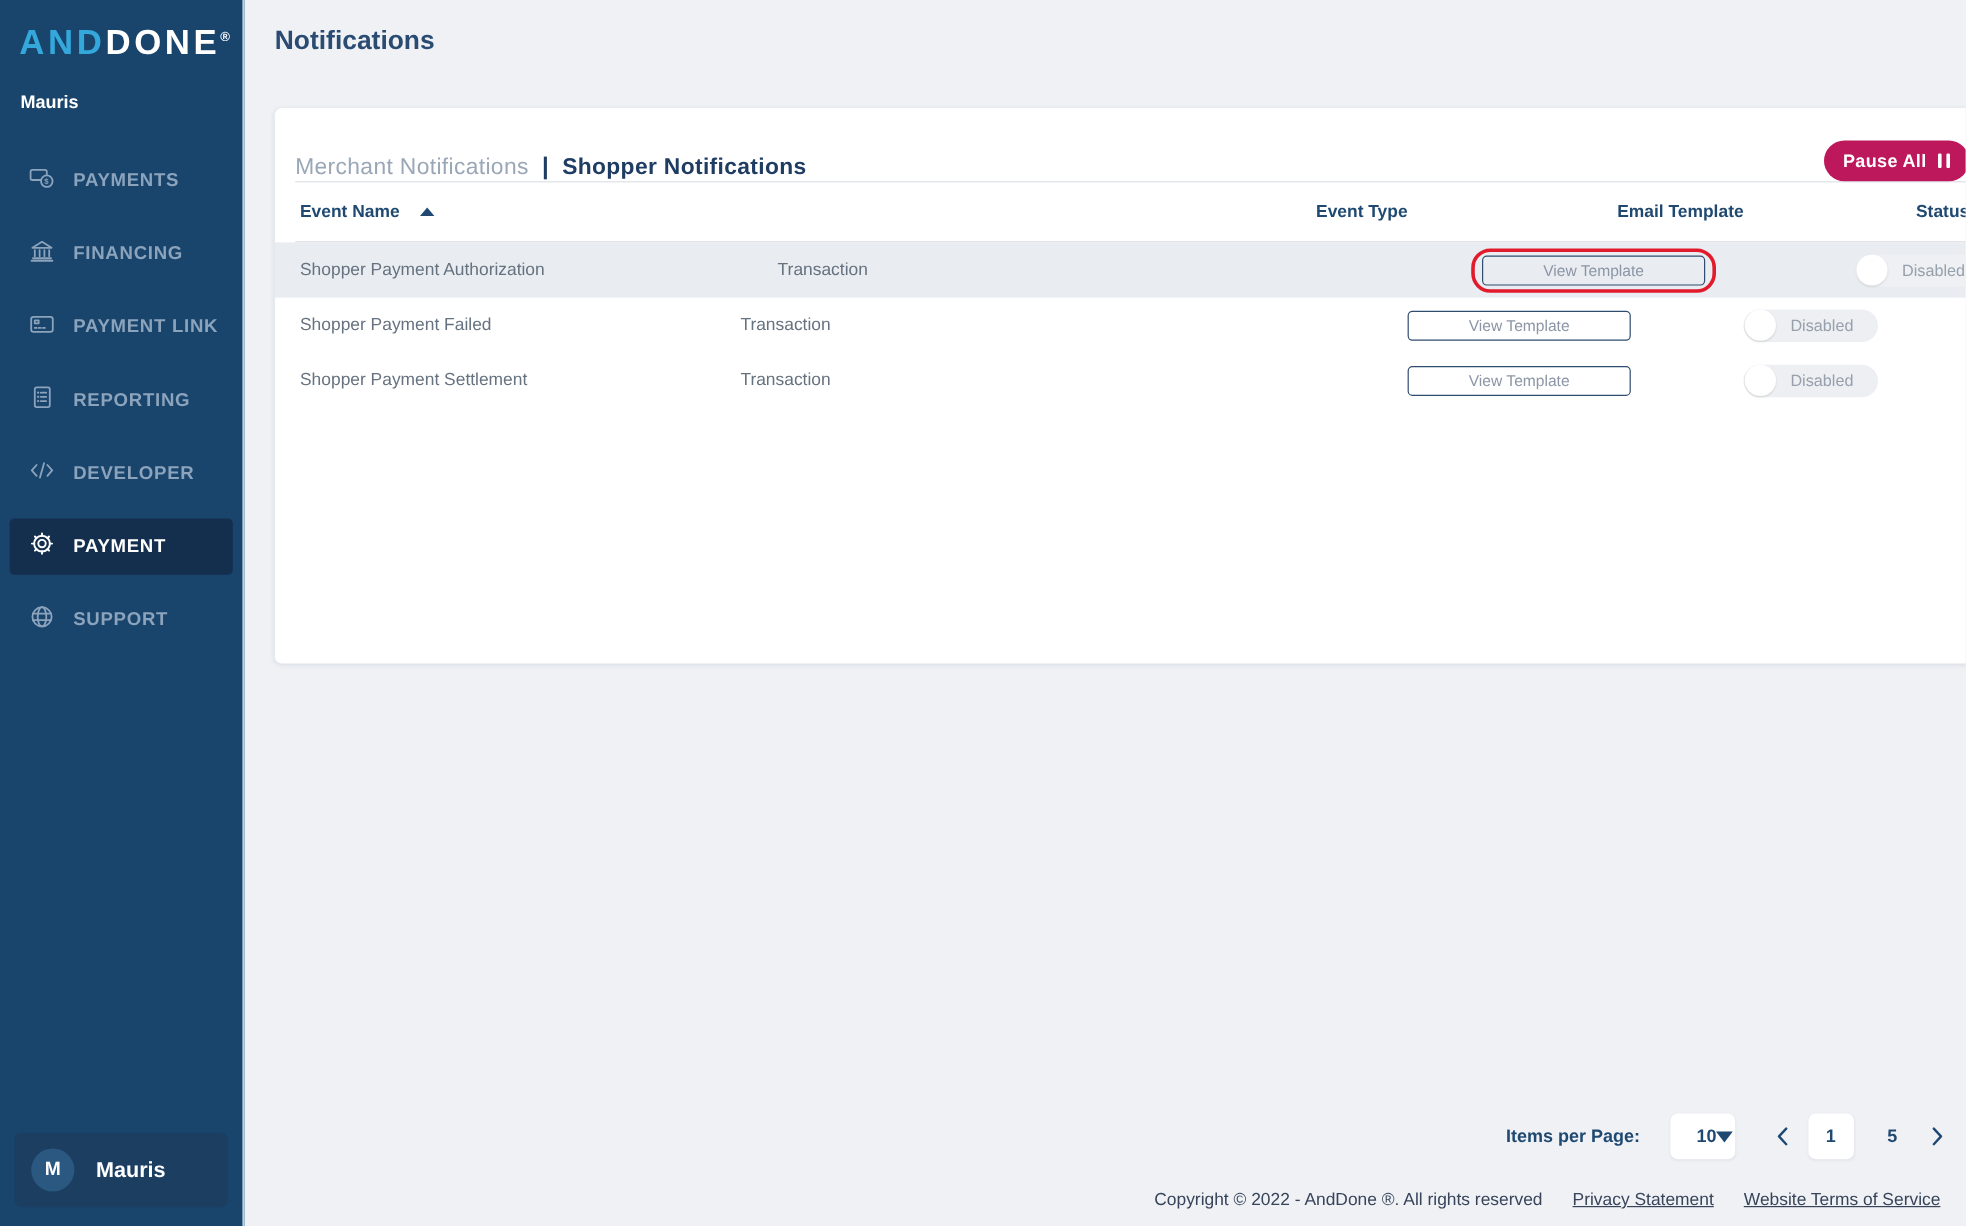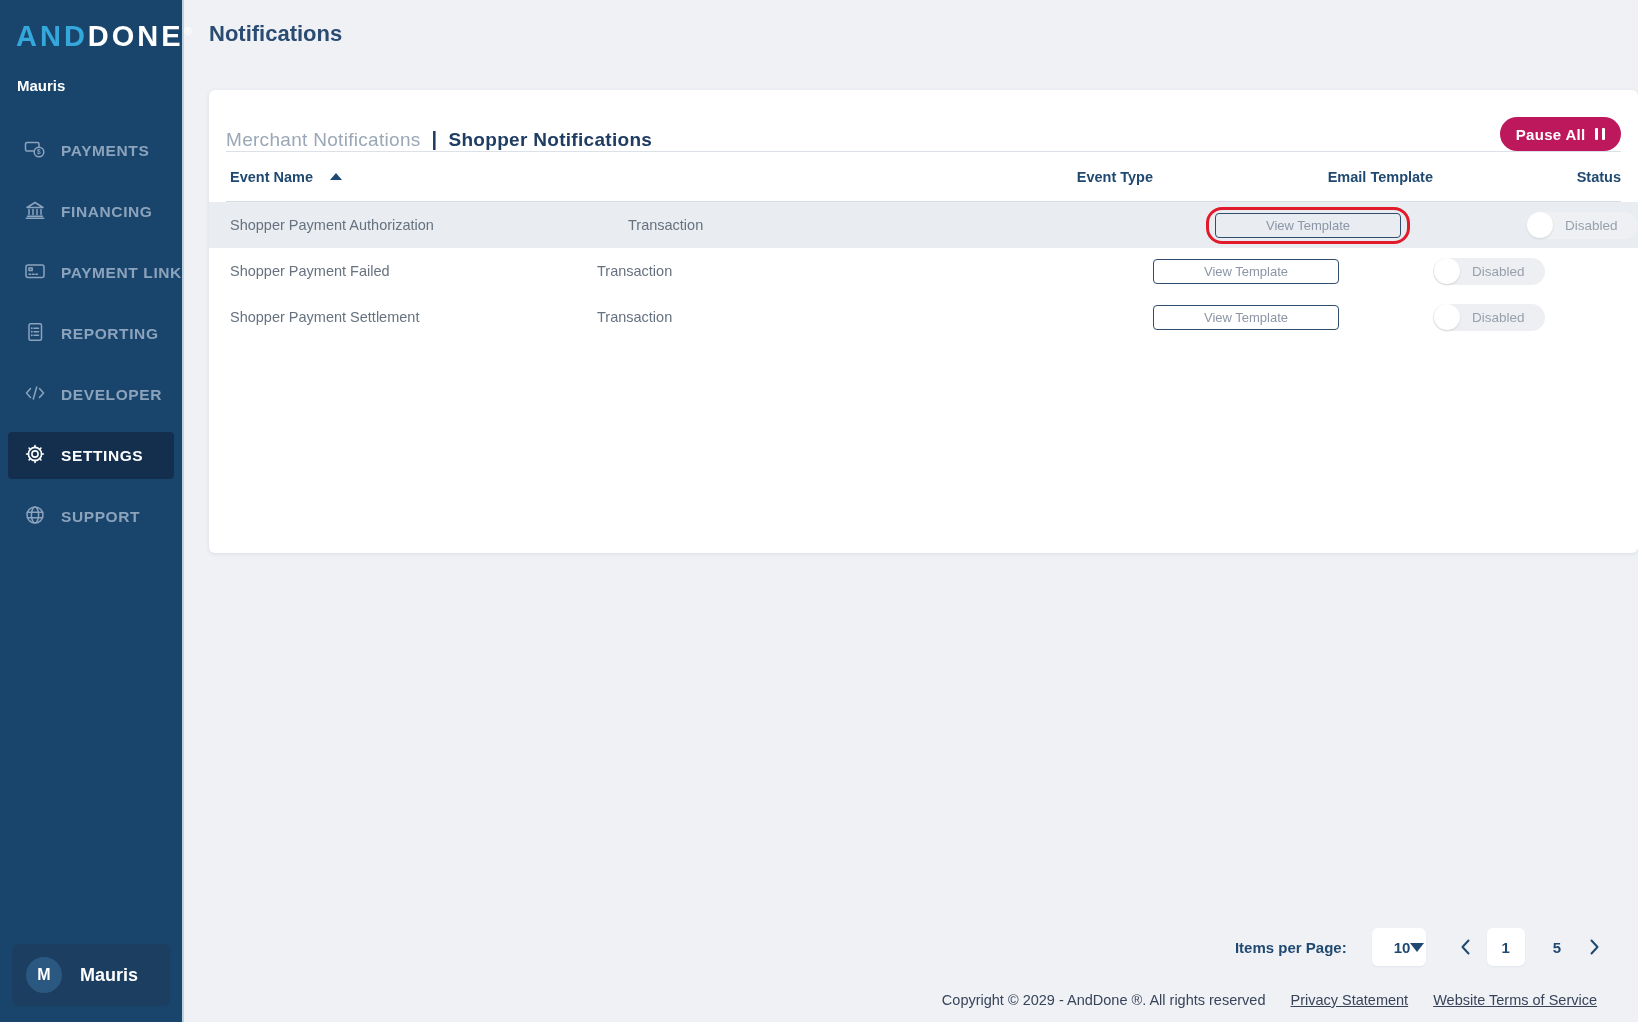--- a/index.html
+++ b/index.html
@@ -5,21 +5,21 @@
   * { box-sizing: border-box; }
   html,body { margin:0; padding:0; }
   body {
     width:1638px; height:1022px; overflow:hidden;
     font-family:"Liberation Sans", sans-serif;
     background:#EFF1F5; display:flex;
   }
 
   
   .sidebar {
-    width:184px; flex-shrink:0; background:#19456D; color:#fff;
+    width:204px; flex-shrink:0; background:#19456D; color:#fff;
     display:flex; flex-direction:column;
     border-right:2px solid #BDD2E1;
   }
   .logo { padding:20px 16px 0; font-size:29px; font-weight:bold; letter-spacing:3px; white-space:nowrap; }
   .logo-and { color:#34A7DB; }
   .logo-done { color:#FFFFFF; }
   .logo-reg { font-size:11px; vertical-align:super; letter-spacing:0; color:#fff; }
   .account-name { padding:24px 17px 0; font-size:15px; font-weight:bold; }
   .nav { margin-top:26px; display:flex; flex-direction:column; }
   .nav-item {
@@ -194,21 +194,21 @@
       <span>DEVELOPER</span>
     </div>
     <div class="nav-item active">
       <span>
         <svg width="22" height="22" viewBox="0 0 22 22" fill="none" stroke="currentColor" stroke-width="1.6" stroke-linecap="round">
           <circle cx="11" cy="11" r="3.1"></circle>
           <circle cx="11" cy="11" r="6.6"></circle>
           <path d="M11 2.6 v2 M11 17.4 v2 M2.6 11 h2 M17.4 11 h2 M5.1 5.1 l1.4 1.4 M15.5 15.5 l1.4 1.4 M16.9 5.1 l-1.4 1.4 M6.5 15.5 l-1.4 1.4"></path>
         </svg>
       </span>
-      <span>SETTINGS</span>
+      <span>PAYMENT</span>
     </div>
     <div class="nav-item">
       <span>
         <svg width="22" height="22" viewBox="0 0 22 22" fill="none" stroke="currentColor" stroke-width="1.5" stroke-linecap="round">
           <circle cx="11" cy="11" r="8"></circle>
           <ellipse cx="11" cy="11" rx="3.6" ry="8"></ellipse>
           <path d="M3.4 8.3 h15.2 M3.4 13.7 h15.2"></path>
         </svg>
       </span>
       <span>SUPPORT</span>
@@ -316,17 +316,17 @@
     <span class="page-box">1</span>
     <span class="page-plain">5</span>
     <span class="chev chev-r">
       <svg width="11" height="18" viewBox="0 0 11 18" fill="none" stroke="#1F4971" stroke-width="2" stroke-linecap="round" stroke-linejoin="round">
           <polyline points="2.5,2.5 8.5,9 2.5,15.5"></polyline>
         </svg>
     </span>
   </div>
 
   <div class="footerbar">
-    <span class="copyright">Copyright © 2029 - AndDone ®. All rights reserved</span>
+    <span class="copyright">Copyright © 2022 - AndDone ®. All rights reserved</span>
     <span class="footer-link">Privacy Statement</span>
     <span class="footer-link">Website Terms of Service</span>
   </div>
 </main>
 
 </body></html>

